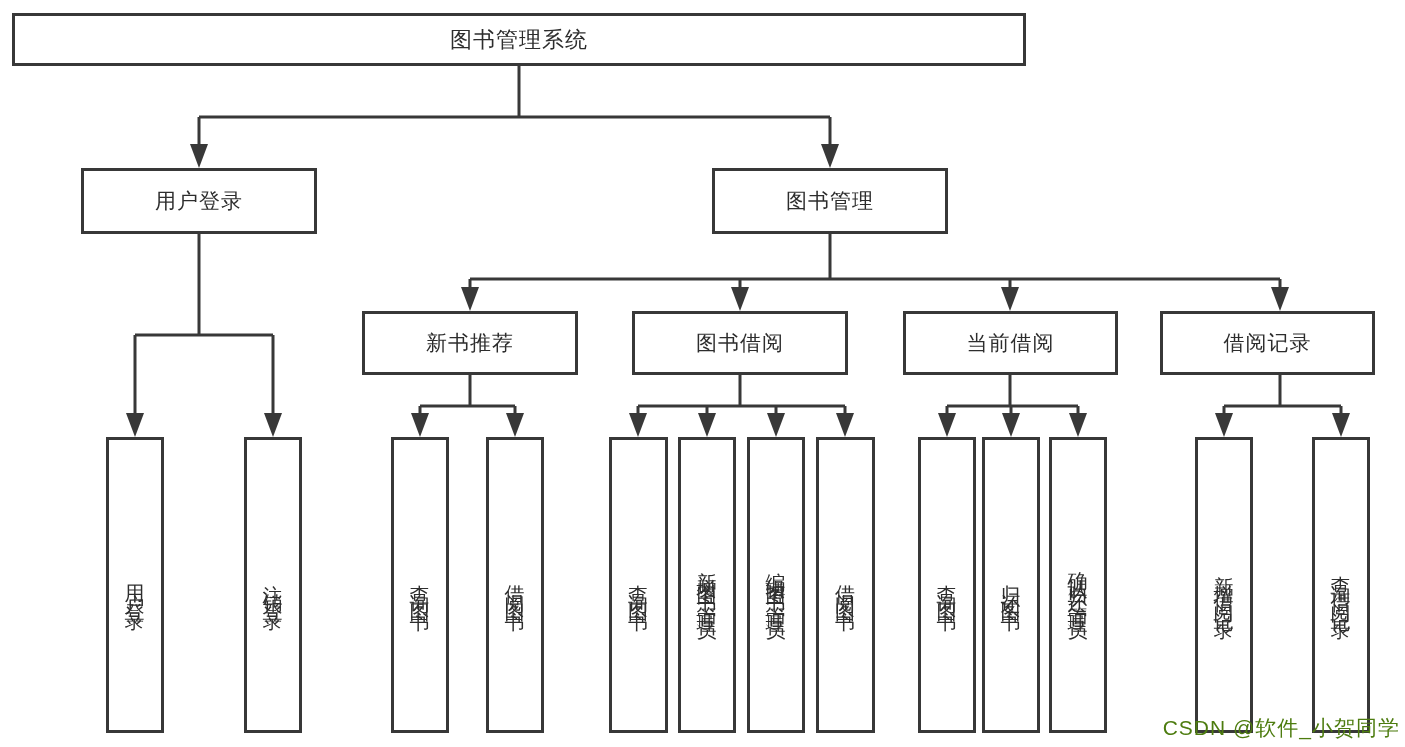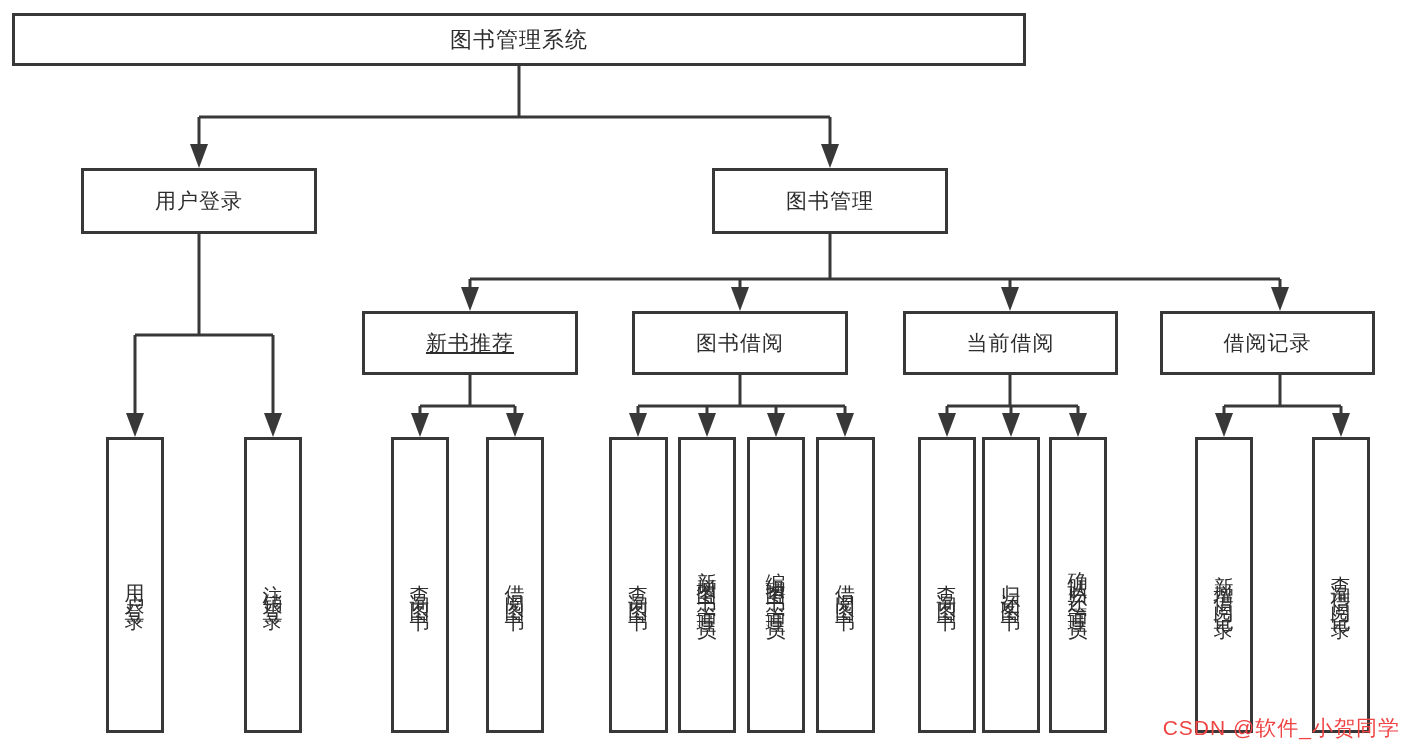--- a/index.html
+++ b/index.html
@@ -30,21 +30,21 @@
     line-height:1;
     letter-spacing:9px;
     padding-top:4px;
   }
   
   #n-root{left:12px;top:13px;width:1014px;height:53px;font-size:22px;}
   
   #n-l2-0{left:81px;top:168px;width:236px;height:66px;}
   #n-l2-1{left:712px;top:168px;width:236px;height:66px;align-items:center;}
   
-  #n-l3-0{left:362px;top:311px;width:216px;height:64px;text-decoration:underline;}
+  #n-l3-0{left:362px;top:311px;width:216px;height:64px;}
   #n-l3-1{left:632px;top:311px;width:216px;height:64px;}
   #n-l3-2{left:903px;top:311px;width:215px;height:64px;}
   #n-l3-3{left:1160px;top:311px;width:215px;height:64px;}
   
   .leaf{top:437px;height:296px;}
   #n-leaf-0{left:106px;width:58px;}
   #n-leaf-1{left:244px;width:58px;}
   #n-leaf-2{left:391px;width:58px;}
   #n-leaf-3{left:486px;width:58px;}
   #n-leaf-4{left:609px;width:59px;}
@@ -55,21 +55,21 @@
   #n-leaf-9{left:982px;width:58px;}
   #n-leaf-10{left:1049px;width:58px;}
   #n-leaf-11{left:1195px;width:58px;}
   #n-leaf-12{left:1312px;width:58px;}
   
   #n-leaf-5 .lbl,#n-leaf-6 .lbl,#n-leaf-10 .lbl{letter-spacing:7px;}
   #watermark{
     position:absolute;
     right:5px;bottom:5px;
     font-size:21px;
-    color:#ef4444;
+    color:#4d7c0f;
     letter-spacing:1px;
     white-space:nowrap;
     z-index:5;
   }
 </style>
 </head>
 <body>
 
 <div id="canvas">
 

